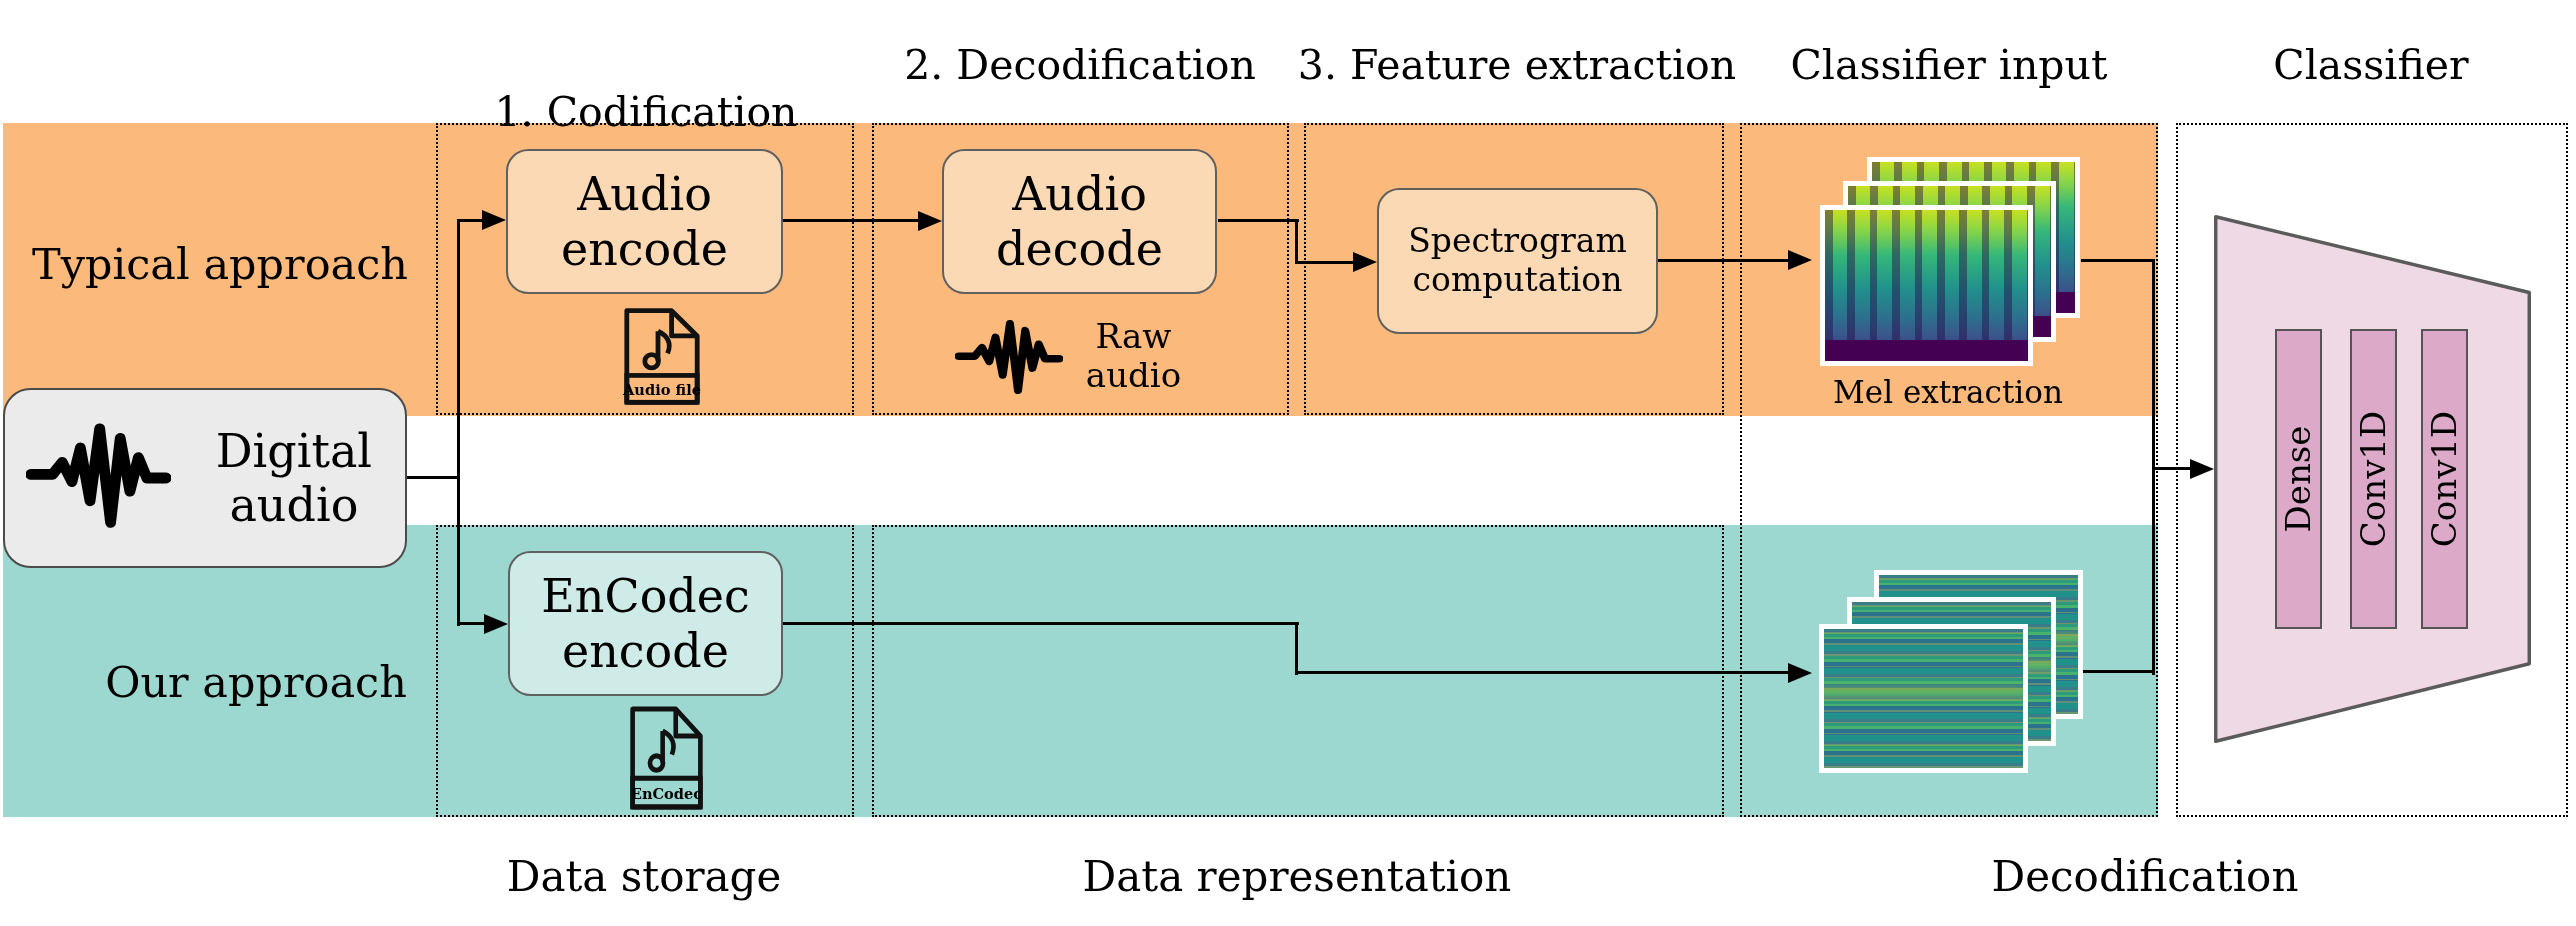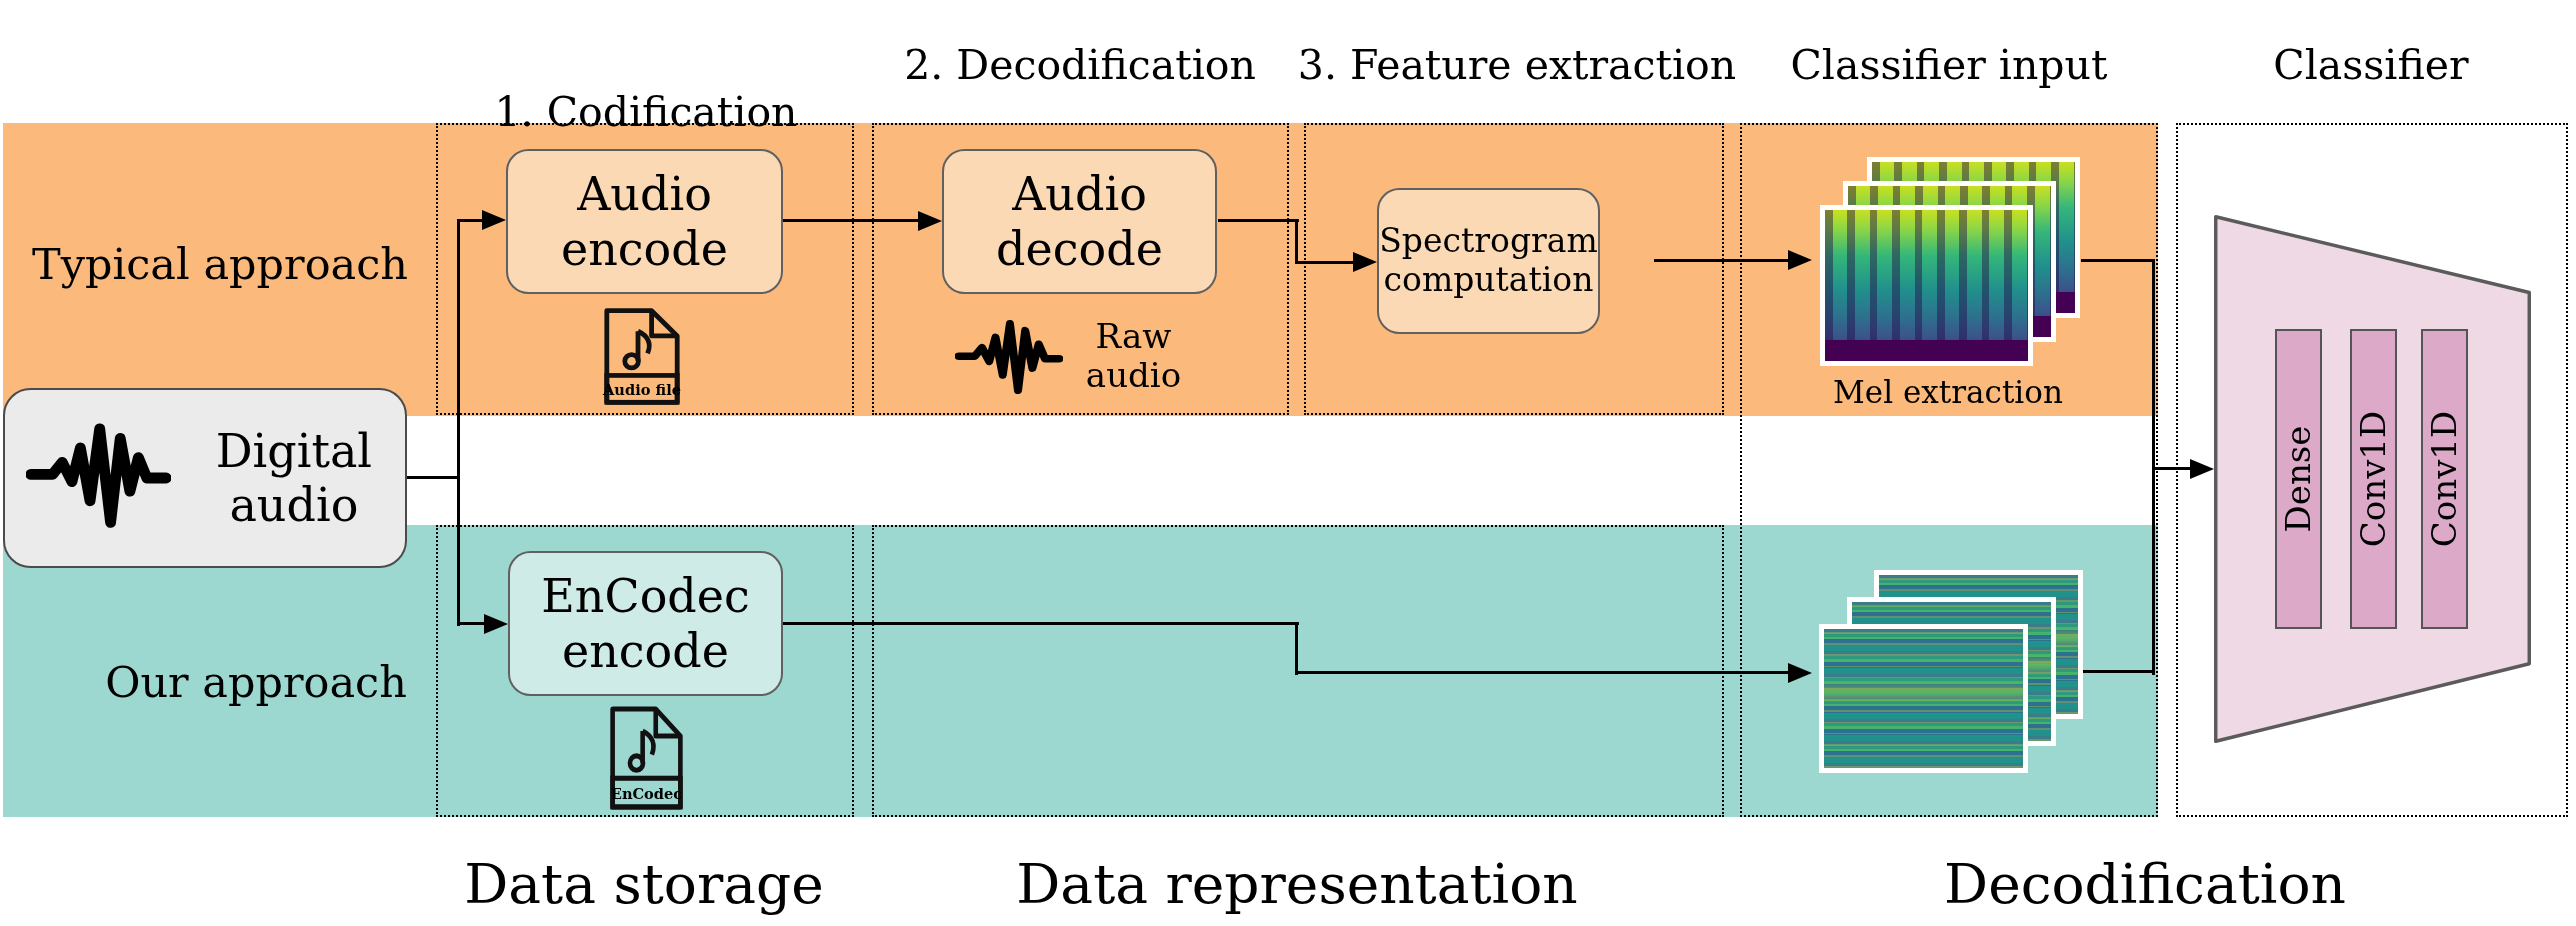--- a/index.html
+++ b/index.html
@@ -9,38 +9,38 @@
   }
   .abs{position:absolute;}
   
   .band-typical{background:#FBBA7B;}
   .band-ours{background:#9CD8D0;}
   
   .stage-box{border:2.6px dotted #000;box-sizing:border-box;background:transparent;}
   
   .heading{font-size:41px;text-align:center;transform:translateX(-50%);white-space:nowrap;}
   .row-label{font-size:43px;text-align:center;transform:translateX(-50%);white-space:nowrap;}
-  .bottom-label{font-size:55px;text-align:center;transform:translateX(-50%);white-space:nowrap;}
+  .bottom-label{font-size:42px;text-align:center;transform:translateX(-50%);white-space:nowrap;}
   .img-label{font-size:31px;text-align:center;white-space:nowrap;transform:translateX(-50%);}
   
   .node{
     box-sizing:border-box;border:2.6px solid #606060;border-radius:22.4px;
     display:flex;flex-direction:column;align-items:center;justify-content:center;
     text-align:center;line-height:1.18;
   }
   .node-orange{background:#FBD9B4;}
   .node-teal{background:#CFEBE7;}
   .node-gray{background:#EBEBEB;border-color:#4B4B4B;border-radius:27.5px;flex-direction:row;gap:24px;}
   .node-text-lg{font-size:46px;}
   .node-text-sm{font-size:33px;}
   
   .ln{background:#000;}
   .ah{width:0;height:0;border-top:10.3px solid transparent;border-bottom:10.3px solid transparent;border-left:24px solid #000;}
   
-  .file-icon{box-sizing:border-box;}
+  .file-icon{box-sizing:border-box;margin-left:20px;}
   .file-icon svg{position:absolute;left:0;top:0;width:100%;height:100%;}
   .file-icon .file-label{
     position:absolute;left:6%;right:6%;bottom:5%;height:24%;
     display:flex;align-items:center;justify-content:center;
     font-size:14.6px;font-weight:bold;white-space:nowrap;
   }
   
   .shot{box-sizing:border-box;border:5.2px solid #ffffff;}
   .mel-img{
     background:
@@ -123,21 +123,21 @@
   </div>
 
   <div class="abs node node-orange node-text-lg" style="left:506px;top:149px;width:277px;height:145px;">
     <span>Audio</span>
     <span>encode</span>
   </div>
   <div class="abs node node-orange node-text-lg" style="left:942px;top:149px;width:275px;height:145px;">
     <span>Audio</span>
     <span>decode</span>
   </div>
-  <div class="abs node node-orange node-text-sm" style="left:1377px;top:188px;width:223px;height:146px;">
+  <div class="abs node node-orange node-text-sm" style="left:1377px;top:188px;width:281px;height:146px;">
     <span>Spectrogram</span>
     <span>computation</span>
   </div>
   <div class="abs node node-teal node-text-lg" style="left:508px;top:551px;width:275px;height:145px;">
     <span>EnCodec</span>
     <span>encode</span>
   </div>
 
   <div class="abs file-icon" style="left:602px;top:306px;width:80px;height:101px;">
     <svg viewBox="0 0 100 128" preserveAspectRatio="none">

